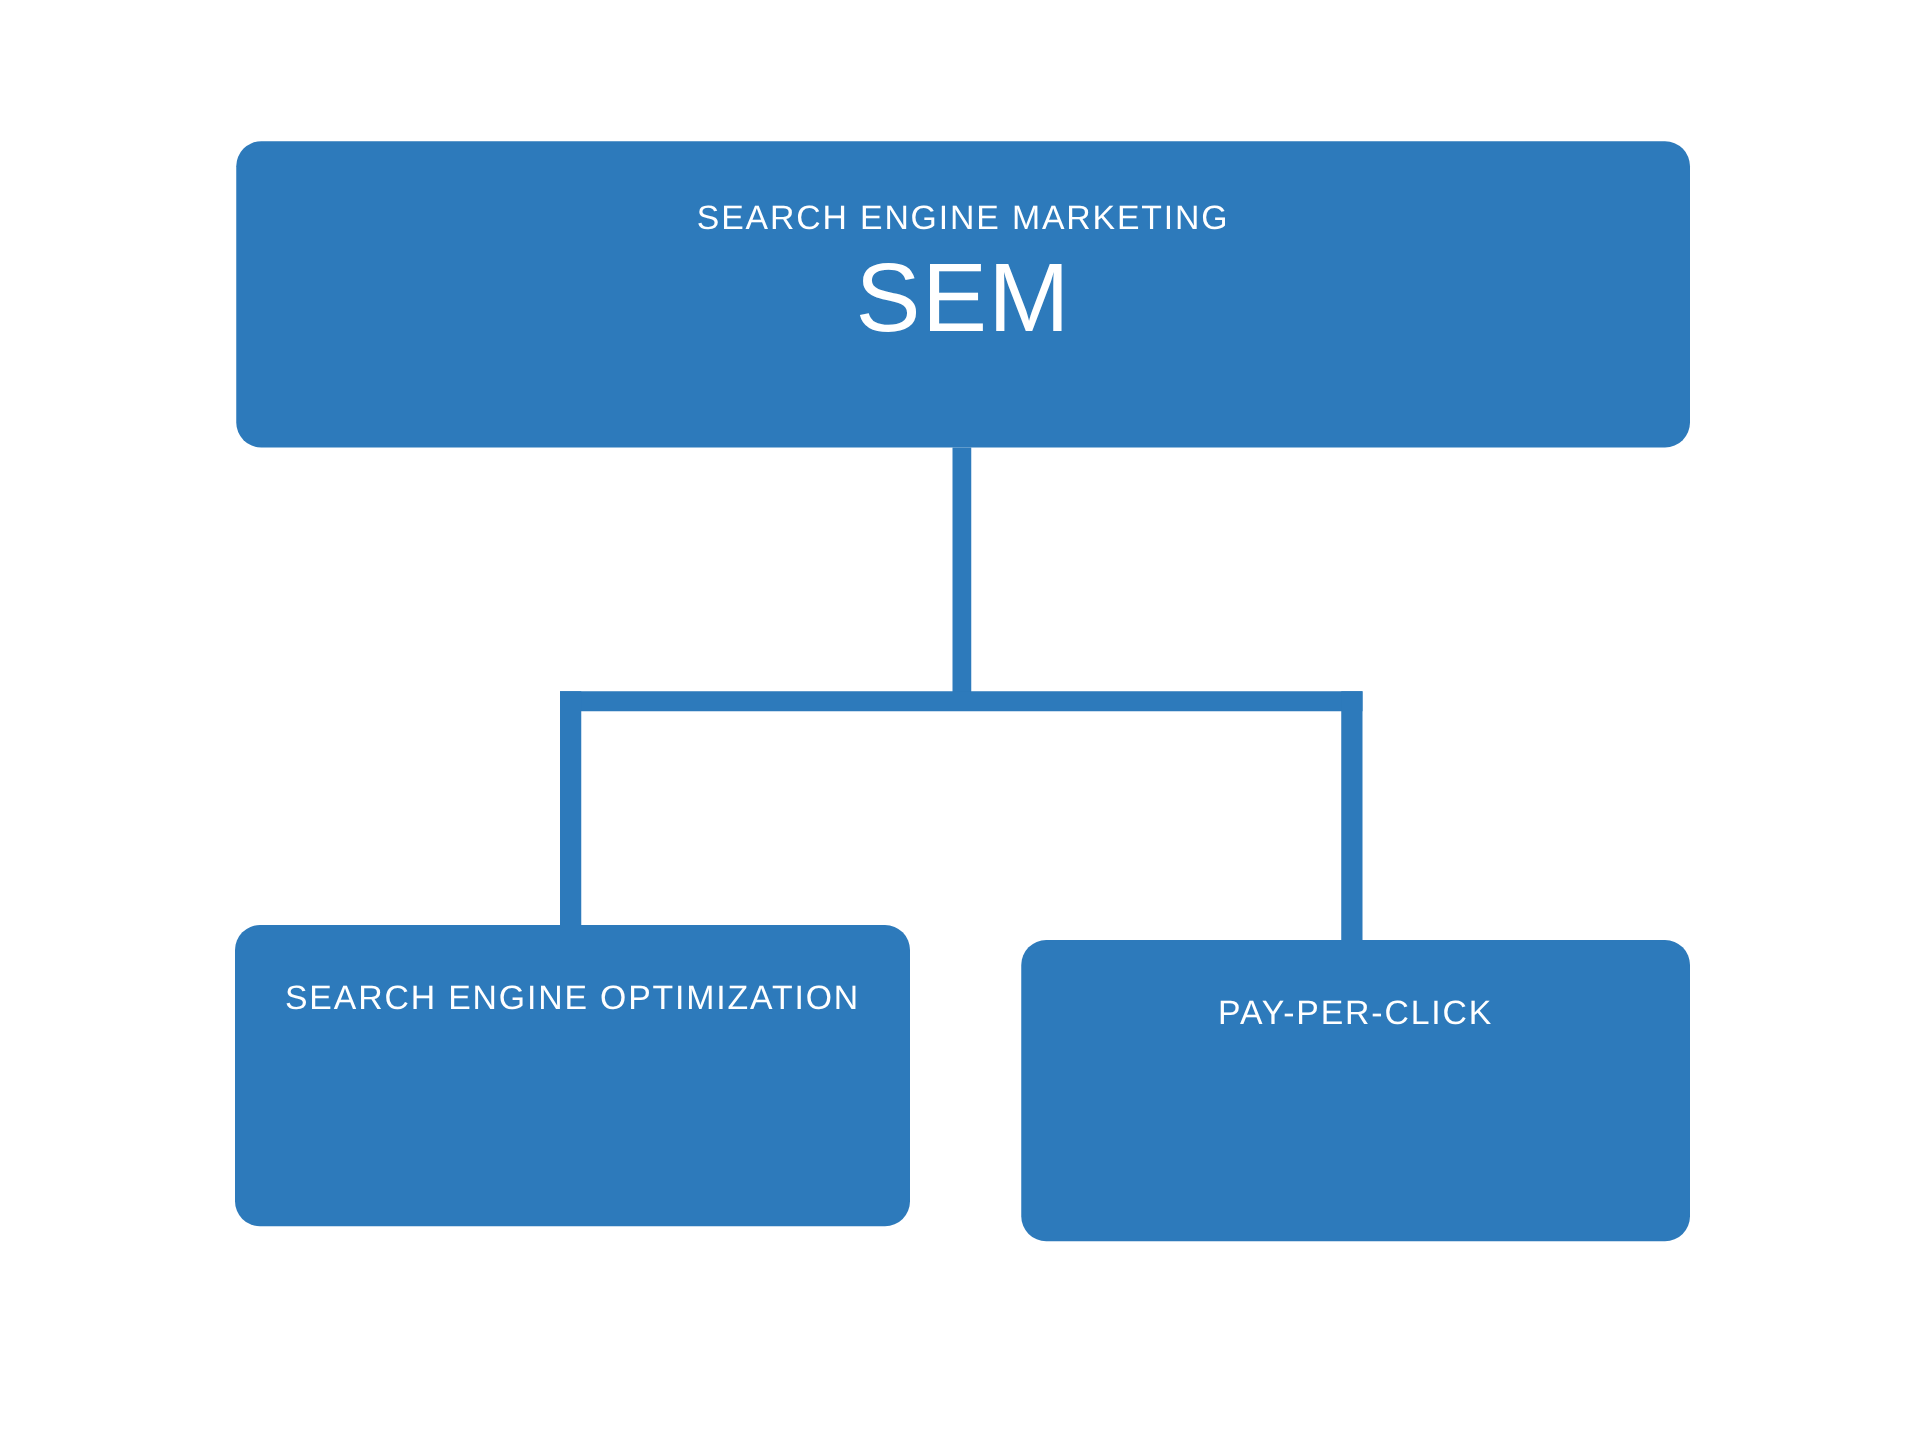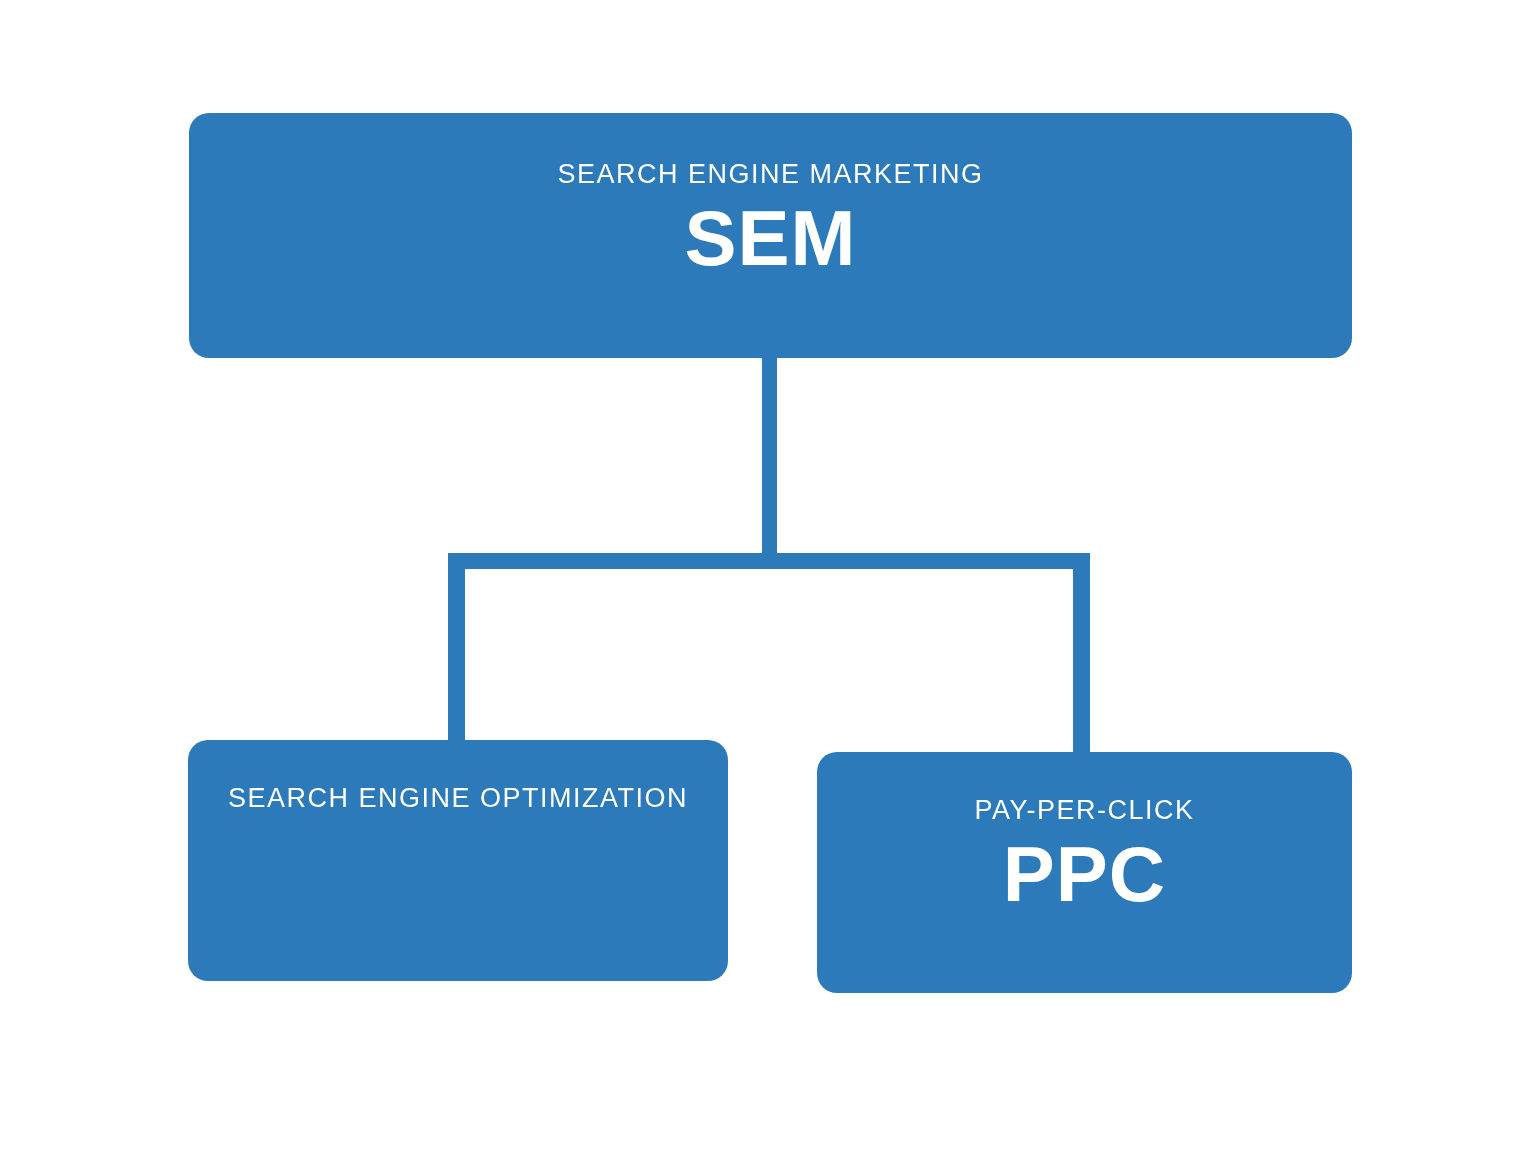--- a/index.html
+++ b/index.html
@@ -33,21 +33,21 @@
   }
   .node .caption {
     font-size: 27px;
     font-weight: 400;
     letter-spacing: 1.5px;
     line-height: 1.25;
     white-space: nowrap;
   }
   .node .acronym {
     font-size: 78px;
-    font-weight: 700;
+    font-weight: 400;
     letter-spacing: 1px;
     line-height: 1.1;
     margin-top: 4px;
     white-space: nowrap;
     text-align: center;
   }
   .node-sem {
     left: 189px; top: 113px;
     width: 1163px; height: 245px;
     padding-top: 45px;
@@ -97,16 +97,15 @@
     <div class="caption">SEARCH ENGINE MARKETING</div>
     <div class="acronym">SEM</div>
   </div>
 
   <div class="node node-seo">
     <div class="caption">SEARCH ENGINE OPTIMIZATION</div>
   </div>
 
   <div class="node node-ppc">
     <div class="caption">PAY-PER-CLICK</div>
-    <div class="acronym">PPC</div>
   </div>
 
 </div>
 
 </body></html>

